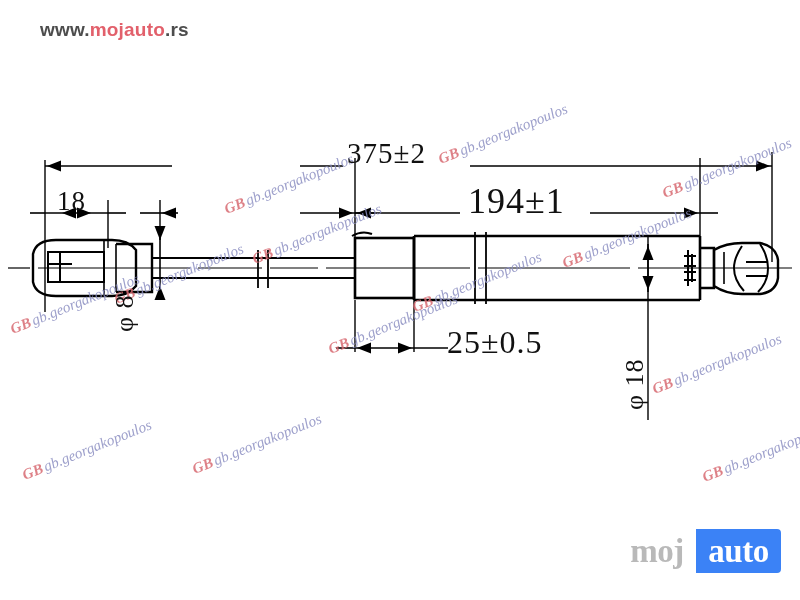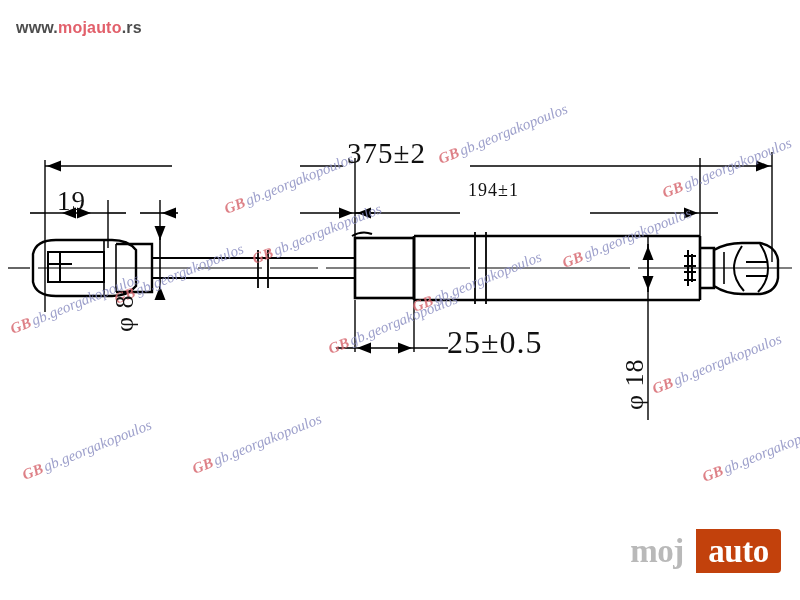--- a/index.html
+++ b/index.html
@@ -14,24 +14,24 @@
     position: relative;
     width: 800px;
     height: 600px;
     background: #ffffff;
     overflow: hidden;
   }
 
   
   #brand-top {
     position: absolute;
-    left: 16px;
+    left: 40px;
     top: 19px;
     font-family: "Liberation Sans", sans-serif;
-    font-size: 16px;
+    font-size: 19px;
     font-weight: 700;
     letter-spacing: 0.2px;
     white-space: nowrap;
     z-index: 40;
   }
   #brand-top .b-www  { color: #4d4d4d; }
   #brand-top .b-mid  { color: #e2606b; }
   #brand-top .b-tld  { color: #4d4d4d; }
 
   
@@ -57,21 +57,21 @@
     line-height: 1;
     letter-spacing: -0.5px;
   }
   #logo-bottom .lb-left {
     flex: 0 0 78px;
     background: #ffffff;
     color: #b9b9b9;
   }
   #logo-bottom .lb-right {
     flex: 1 1 auto;
-    background: #c2410c;
+    background: #3b82f6;
     color: #ffffff;
   }
 
   
   #drawing {
     position: absolute;
     left: 0;
     top: 0;
     width: 800px;
     height: 600px;
@@ -81,21 +81,21 @@
   
   .dim {
     position: absolute;
     font-family: "Liberation Serif", serif;
     color: #111111;
     white-space: nowrap;
     z-index: 30;
   }
   .dim-375 { left: 347px; top: 137px; font-size: 29px; letter-spacing: 1px; }
   .dim-145 { left: 182px; top: 182px; font-size: 27px; letter-spacing: 1px; }
-  .dim-194 { left: 468px; top: 180px; font-size: 18px; letter-spacing: 1px; }
+  .dim-194 { left: 468px; top: 180px; font-size: 36px; letter-spacing: 1px; }
   .dim-18l { left: 57px;  top: 186px; font-size: 27px; letter-spacing: 1px; }
   .dim-25  { left: 447px; top: 324px; font-size: 32px; letter-spacing: 1px; }
   .dim-phi8 {
     left: 110px; top: 332px;
     font-size: 26px;
     letter-spacing: 1px;
     transform: rotate(-90deg);
     transform-origin: left top;
   }
   .dim-phi18 {
@@ -305,21 +305,21 @@
         <line x1="684" y1="266" x2="696" y2="266"></line>
         <line x1="684" y1="272" x2="696" y2="272"></line>
         <line x1="684" y1="280" x2="696" y2="280"></line>
       </g>
 
     </g>
   </svg>
 
   <div class="dim dim-375">375±2</div>
   <div class="dim dim-194">194±1</div>
-  <div class="dim dim-18l">19</div>
+  <div class="dim dim-18l">18</div>
   <div class="dim dim-25">25±0.5</div>
   <div class="dim dim-phi8">φ 8</div>
   <div class="dim dim-phi18">φ 18</div>
 
   <div id="watermarks">
       <div class="wm" style="left: 8px; top: 322px;"><span class="wm-gb">GB</span><span>gb.georgakopoulos</span></div>
       <div class="wm" style="left: 222px; top: 202px;"><span class="wm-gb">GB</span><span>gb.georgakopoulos</span></div>
       <div class="wm" style="left: 436px; top: 152px;"><span class="wm-gb">GB</span><span>gb.georgakopoulos</span></div>
       <div class="wm" style="left: 660px; top: 186px;"><span class="wm-gb">GB</span><span>gb.georgakopoulos</span></div>
       <div class="wm" style="left: 112px; top: 292px;"><span class="wm-gb">GB</span><span>gb.georgakopoulos</span></div>

